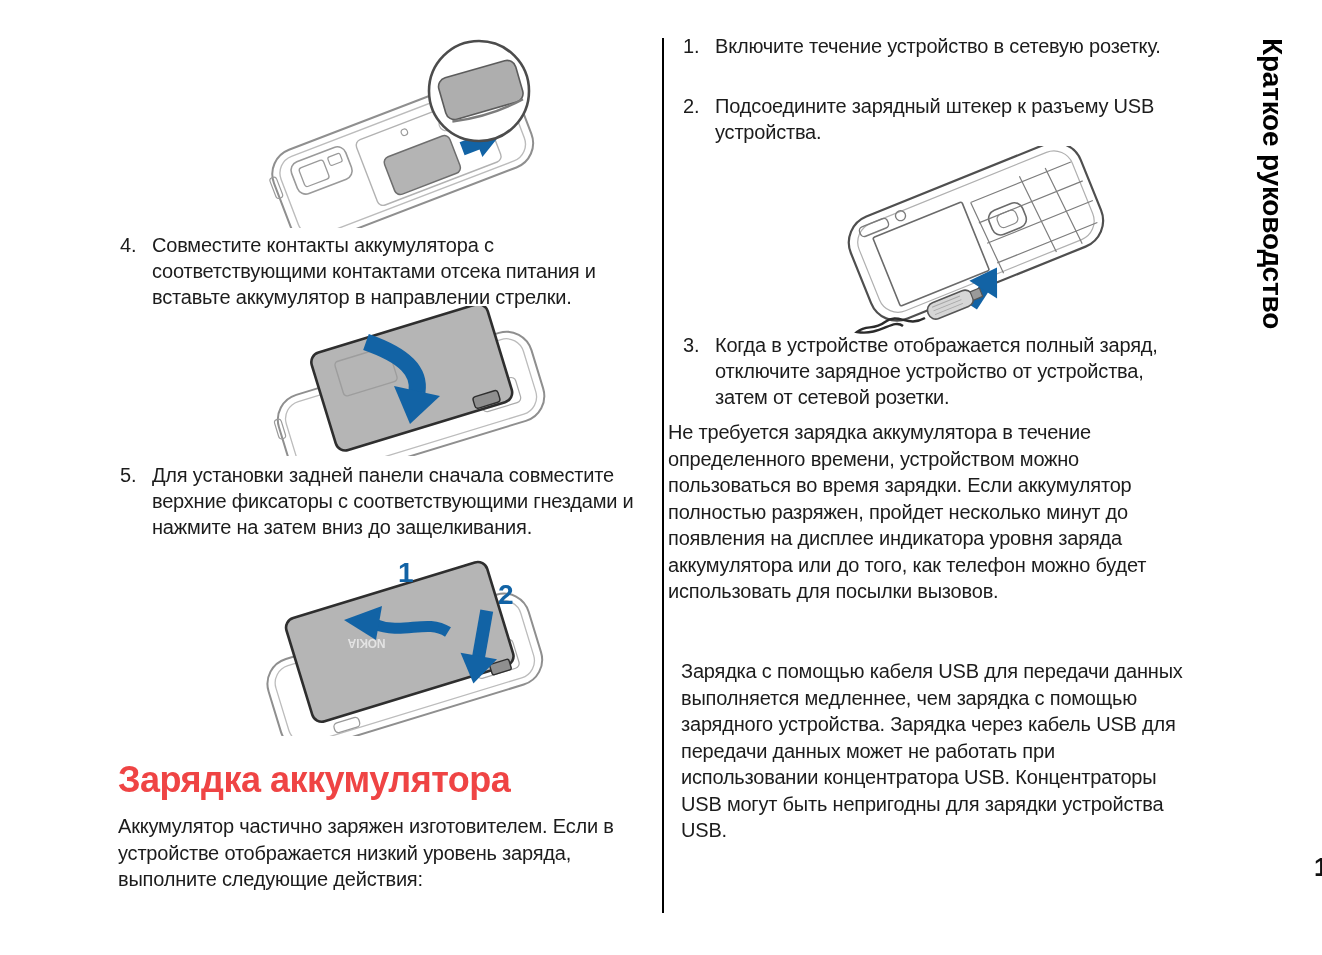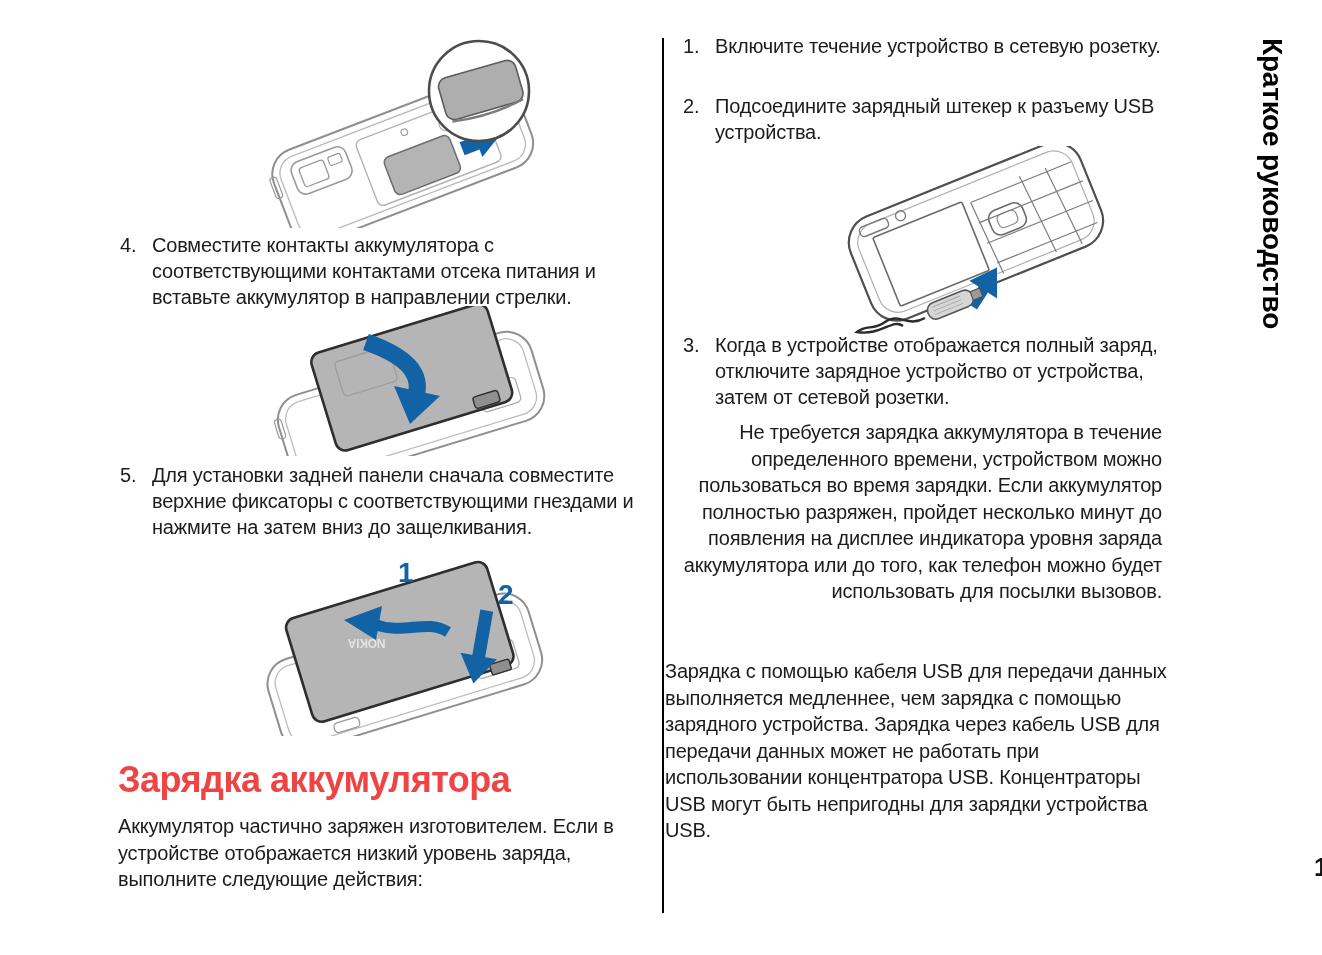--- a/index.html
+++ b/index.html
@@ -149,22 +149,22 @@
       </g>
       <path d="M92,172 C74,182 66,166 52,176 C40,185 34,178 24,186 C48,190 60,172 70,180" fill="none" stroke="#2b2b2b" stroke-width="2.4"></path>
     </svg>
   </div>
 
   <div class="step" style="left:683px;top:332px;width:516px;">
     <span class="num">3.</span>
     <span class="txt">Когда в устройстве отображается полный заряд, отключите зарядное устройство от устройства, затем от сетевой розетки.</span>
   </div>
 
-  <div class="para" style="left:650px;top:419px;width:512px;text-align:right;">Не требуется зарядка аккумулятора в течение определенного времени, устройством можно пользоваться во время зарядки. Если аккумулятор полностью разряжен, пройдет несколько минут до появления на дисплее индикатора уровня заряда аккумулятора или до того, как телефон можно будет использовать для посылки вызовов.</div>
+  <div class="para" style="left:668px;top:419px;width:512px;">Не требуется зарядка аккумулятора в течение определенного времени, устройством можно пользоваться во время зарядки. Если аккумулятор полностью разряжен, пройдет несколько минут до появления на дисплее индикатора уровня заряда аккумулятора или до того, как телефон можно будет использовать для посылки вызовов.</div>
 
 
-  <div class="para" style="left:665px;top:658px;width:512px;">Зарядка с помощью кабеля USB для передачи данных выполняется медленнее, чем зарядка с помощью зарядного устройства. Зарядка через кабель USB для передачи данных может не работать при использовании концентратора USB. Концентраторы USB могут быть непригодны для зарядки устройства USB.</div>
+  <div class="para" style="left:681px;top:658px;width:512px;">Зарядка с помощью кабеля USB для передачи данных выполняется медленнее, чем зарядка с помощью зарядного устройства. Зарядка через кабель USB для передачи данных может не работать при использовании концентратора USB. Концентраторы USB могут быть непригодны для зарядки устройства USB.</div>
 
   <div class="sidebar-title">Краткое руководство</div>
 
   <div class="page-number">11</div>
 
 </div>
 
 </body></html>

